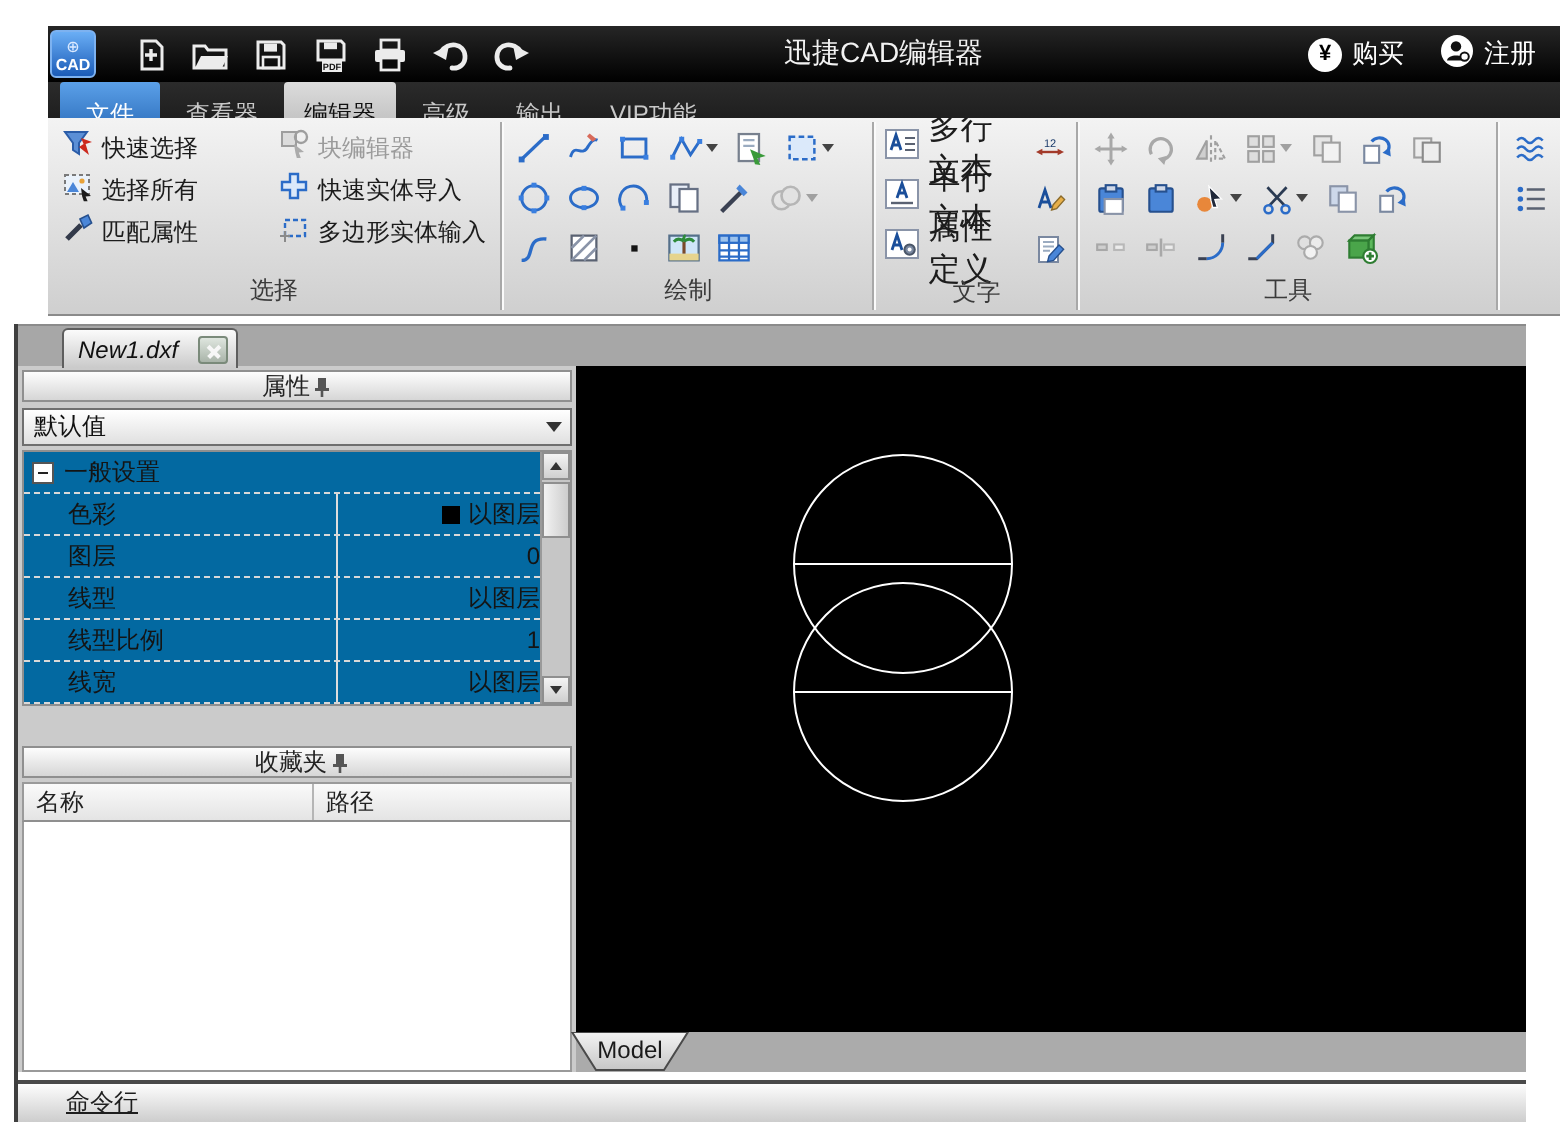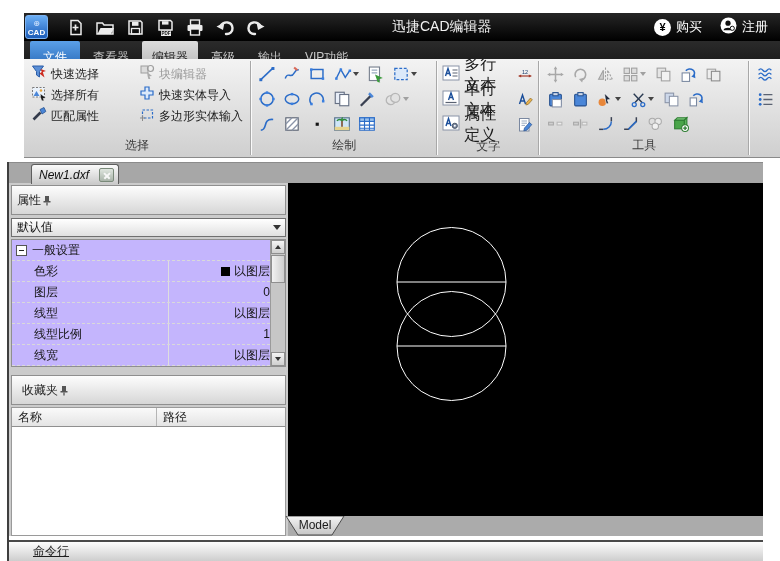--- a/index.html
+++ b/index.html
@@ -50,43 +50,43 @@
   #body { left:7px; top:162px; width:756px; height:399px; background:#fff; border-left:2px solid #3f3f3f; display:flex; flex-direction:column; }
   #tabstrip { height:21px; background:#a7a7a7; border-top:1px solid #8b8b8b; position:relative; flex:0 0 auto; }
   #doc-tab { position:absolute; left:22px; top:1px; height:20px; width:88px; background:linear-gradient(#fbfbfb,#cacaca);
     border:1px solid #5e5e5e; border-bottom:none; border-radius:3px 3px 0 0; display:flex; align-items:center; justify-content:space-between; padding:0 4px 0 7px; font-size:12px; color:#111; cursor:pointer;font-style:italic; }
   #doc-close { width:15px; height:14px; border:1px solid #7a8a7a; border-radius:2px; background:linear-gradient(#dfe6df,#a9b4a9); position:relative; cursor:pointer; }
   #doc-close::before,#doc-close::after { content:""; position:absolute; left:3px; top:6px; width:8px; height:1.6px; background:#f7f7f7; }
   #doc-close::before { transform:rotate(45deg); } #doc-close::after { transform:rotate(-45deg); }
 
   #main { display:flex; height:353px; flex:0 0 auto; }
   #left-panel { width:279px; background:#cbcbcb; padding:2px 2px 0 2px; display:flex; flex-direction:column; }
-  .panel-header { height:30px; background:linear-gradient(#fdfdfd,#d6d6d6); border:1px solid #8f8f8f;
-    display:flex; align-items:center; justify-content:flex-start; padding:0 4px 0 5px; font-size:12px; color:#222; flex:0 0 auto; }
+  .panel-header { height:16px; background:linear-gradient(#fdfdfd,#d6d6d6); border:1px solid #8f8f8f;
+    display:flex; align-items:center; justify-content:center; padding:0 4px 0 5px; font-size:12px; color:#222; flex:0 0 auto; }
   .pin { width:12px; height:12px; cursor:pointer; display:flex; align-items:center; justify-content:center; }
   #preset-combo { height:19px; margin-top:3px; background:linear-gradient(#ffffff,#e0e0e0); border:1px solid #6f6f6f;
     display:flex; align-items:center; justify-content:space-between; padding:0 4px 0 5px; font-size:12px; color:#111; cursor:pointer; flex:0 0 auto; }
   .dn-arrow { width:0; height:0; border-left:4px solid transparent; border-right:4px solid transparent; border-top:5px solid #333; }
 
-  #prop-grid { margin-top:2px; height:128px; background:#c4b5fd; border:1px solid #8f8f8f; position:relative; font-size:12px; color:#141414; flex:0 0 auto; }
+  #prop-grid { margin-top:2px; height:128px; background:#0369a1; border:1px solid #8f8f8f; position:relative; font-size:12px; color:#141414; flex:0 0 auto; }
   .prow { height:21px; display:flex; align-items:center; border-bottom:1px dashed #d9d9d9; margin-right:15px; }
   .prow .plabel { width:156px; padding-left:22px; }
   .prow .pvalue { flex:1; border-left:1px solid #dedede; padding-left:5px; height:100%; display:flex; align-items:center; gap:4px;justify-content:flex-end; }
   .prow.section .plabel { padding-left:4px; display:flex; align-items:center; gap:5px; width:100%; }
   .expander { width:11px; height:11px; background:#fff; border:1px solid #555; position:relative; flex:0 0 auto; }
   .expander::before { content:""; position:absolute; left:2px; top:4.5px; width:5px; height:1.4px; background:#222; }
   .swatch { width:9px; height:9px; background:#000; flex:0 0 auto; }
   #prop-scroll { position:absolute; right:0; top:0; bottom:0; width:15px; background:#c6c6c6; border-left:1px solid #9a9a9a; }
   .sc-btn { position:absolute; left:0; width:14px; height:14px; background:linear-gradient(#f4f4f4,#cfcfcf); border:1px solid #8f8f8f; display:flex; align-items:center; justify-content:center; cursor:pointer; }
   .sc-up { top:0; } .sc-down { bottom:0; }
   .tri-up { width:0; height:0; border-left:3.5px solid transparent; border-right:3.5px solid transparent; border-bottom:4.5px solid #333; }
   .tri-down { width:0; height:0; border-left:3.5px solid transparent; border-right:3.5px solid transparent; border-top:4.5px solid #333; }
   #prop-thumb { position:absolute; left:0; top:15px; width:14px; height:28px; background:linear-gradient(90deg,#f2f2f2,#cdcdcd); border:1px solid #8f8f8f; cursor:pointer; }
 
-  #fav-header { margin-top:8px;padding-left:10px; }
+  #fav-header { margin-top:20px;padding-left:10px; }
   #fav-cols { margin-top:2px; height:20px; background:linear-gradient(#fafafa,#e4e4e4); border:1px solid #9a9a9a; border-bottom:1px solid #8f8f8f; display:flex; align-items:center; font-size:12px; color:#222; flex:0 0 auto; }
   #fav-cols .c1 { width:145px; padding-left:6px; border-right:1px solid #b5b5b5; height:100%; display:flex; align-items:center; cursor:pointer; }
   #fav-cols .c2 { flex:1; padding-left:6px; cursor:pointer; }
   #fav-list { background:#fff; border:1px solid #9a9a9a; border-top:none; flex:1; }
 
   #canvas-col { width:475px; display:flex; flex-direction:column; }
   #canvas { height:333px; background:#000; position:relative; cursor:crosshair; }
   #model-strip { height:20px; background:#ababab; position:relative; }
   #model-tab { position:absolute; left:-3px; top:0; width:60px; height:20px; cursor:pointer; }
   #model-tab span { position:absolute; left:0; right:0; top:2px; text-align:center; font-size:12px; color:#1a1a1a; }

